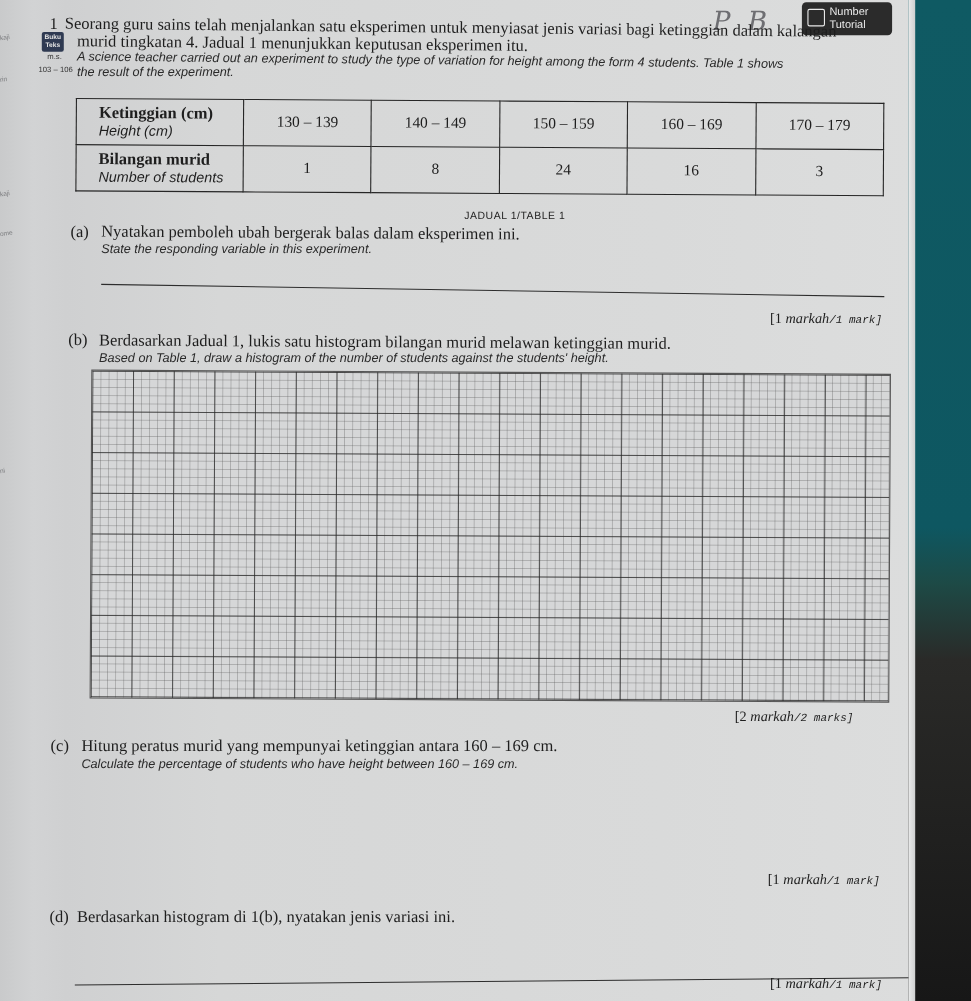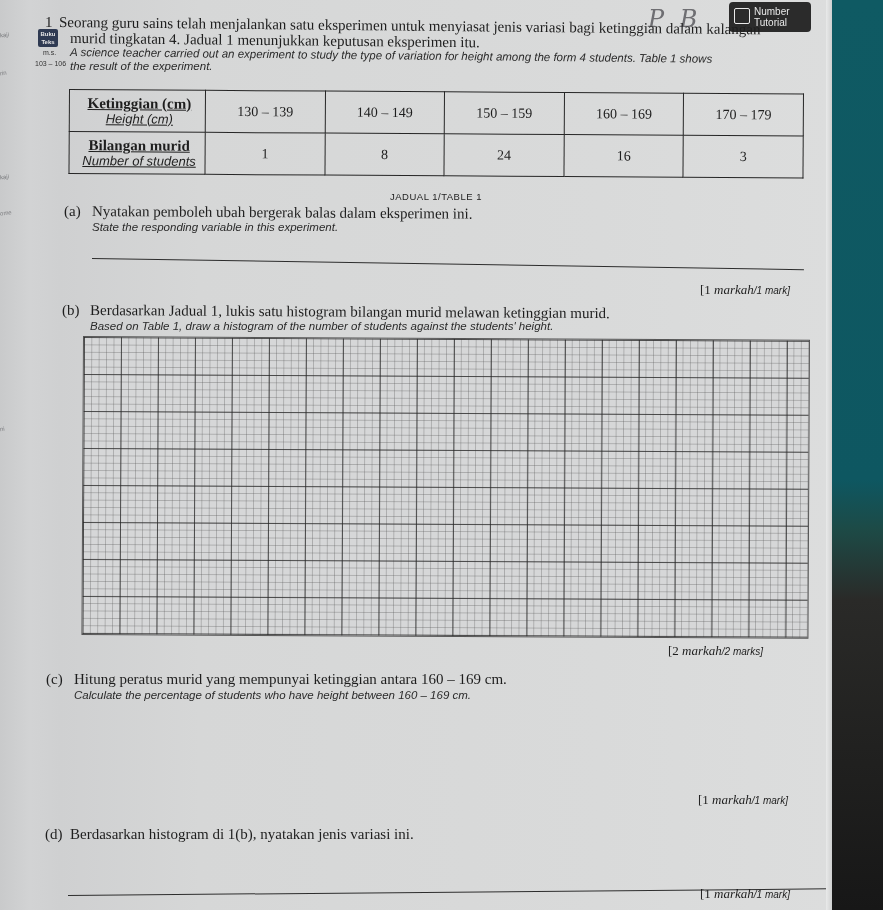--- a/index.html
+++ b/index.html
@@ -50,28 +50,28 @@
     position: absolute; left: 648px; top: 5px; font-family: "DejaVu Serif", serif;
     font-style: italic; font-size: 24px; color: #6e6e72; letter-spacing: 4px;
   }
   table.data {
     position: absolute; left: 69px; top: 89px; width: 735px; border-collapse: collapse;
     transform: rotate(0.35deg); transform-origin: left top;
   }
   table.data td {
     border: 1.5px solid #262626; font-size: 14px; text-align: center; height: 41px; padding: 0;
   }
-  table.data td.hdr { text-align: center; padding-left: 4px; width: 131px; line-height: 15px; text-decoration: underline; }
+  table.data td.hdr { text-align: left; padding-left: 20px; width: 131px; line-height: 15px; }
   table.data td.hdr .b { font-weight: bold; font-size: 15px; }
   table.data td.hdr .e { font-family: "Liberation Sans", sans-serif; font-style: italic; font-size: 13px; }
   .caption { font-family: "Liberation Sans", sans-serif; font-size: 9.5px; letter-spacing: 0.5px; }
   .answer-line { position: absolute; height: 1.2px; background: #2d2d2d; transform-origin: left center; }
   .marks { font-size: 13px; }
   .marks i { font-style: italic; }
-  .marks .small { font-family: Liberation Sans, sans-serif; font-size: 10px; font-style: italic; margin-top: 36px; }
+  .marks .small { font-family: Liberation Mono, monospace; font-size: 10px; font-style: italic; margin-top: 36px; }
   .grid {
     position: absolute; left: 83px; top: 336px; width: 727px; height: 299px;
     border: 1.5px solid #555;
     background-color: #d6d7d8;
     background-image:
       linear-gradient(90deg, rgba(40,40,40,0.75) 1px, transparent 1px),
       linear-gradient(180deg, rgba(40,40,40,0.75) 1px, transparent 1px),
       linear-gradient(90deg, rgba(90,90,90,0.35) 1px, transparent 1px),
       linear-gradient(180deg, rgba(90,90,90,0.35) 1px, transparent 1px);
     background-size: 37px 37px, 37px 37px, 7.4px 7.4px, 7.4px 7.4px;
@@ -133,21 +133,21 @@
         <div class="e">Number of students</div>
       </td>
       <td>1</td>
       <td>8</td>
       <td>24</td>
       <td>16</td>
       <td>3</td>
     </tr>
   </tbody>
     </table>
-  <div class="abs caption" style="left:390px; top:191px;">JADUAL 1/TABLE 1</div>
+  <div class="abs caption" style="left:422px; top:191px;">JADUAL 1/TABLE 1</div>
 
   <div class="abs ms" style="left:64px; top:203px;">(a)</div>
   <div class="abs ms" style="left:92px; top:203px; transform:rotate(0.4deg); transform-origin:left;">Nyatakan pemboleh ubah bergerak balas dalam eksperimen ini.</div>
   <div class="abs en" style="left:92px; top:221px;">State the responding variable in this experiment.</div>
   <div class="answer-line" style="left:92px; top:258px; width:712px; transform:rotate(0.9deg);"></div>
   <div class="abs marks" style="left:700px; top:282px;">
     <span>[1</span>
     <i>markah</i><span class="small">/1 mark]</span>
   </div>
 

